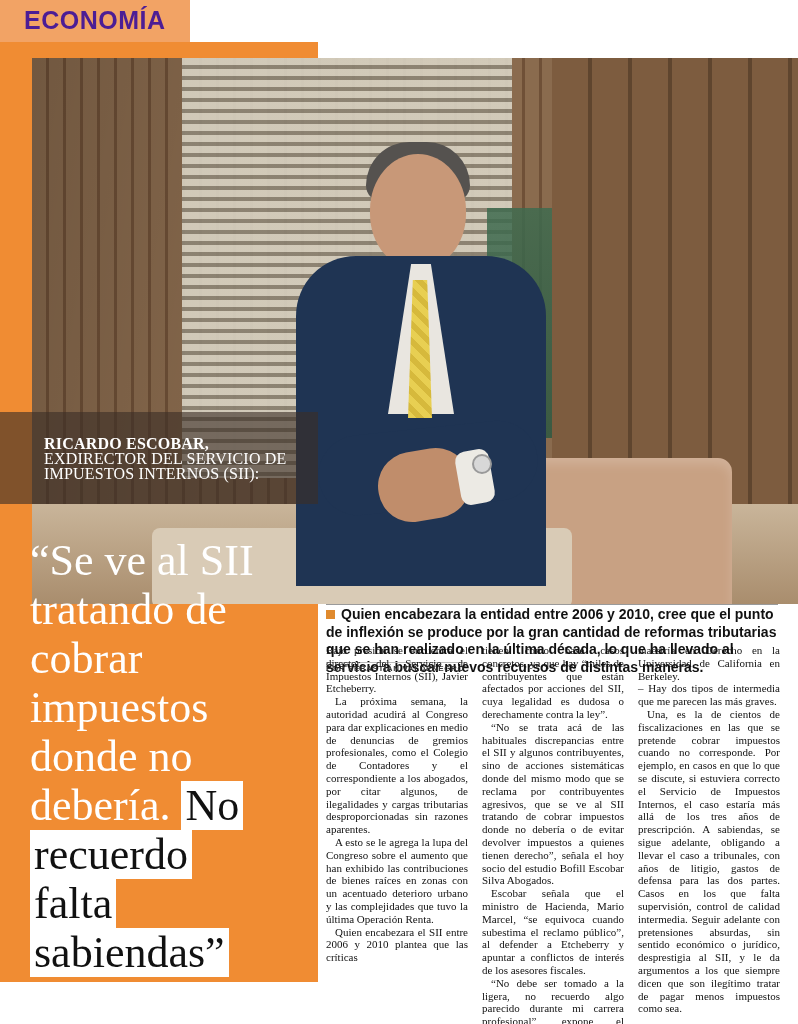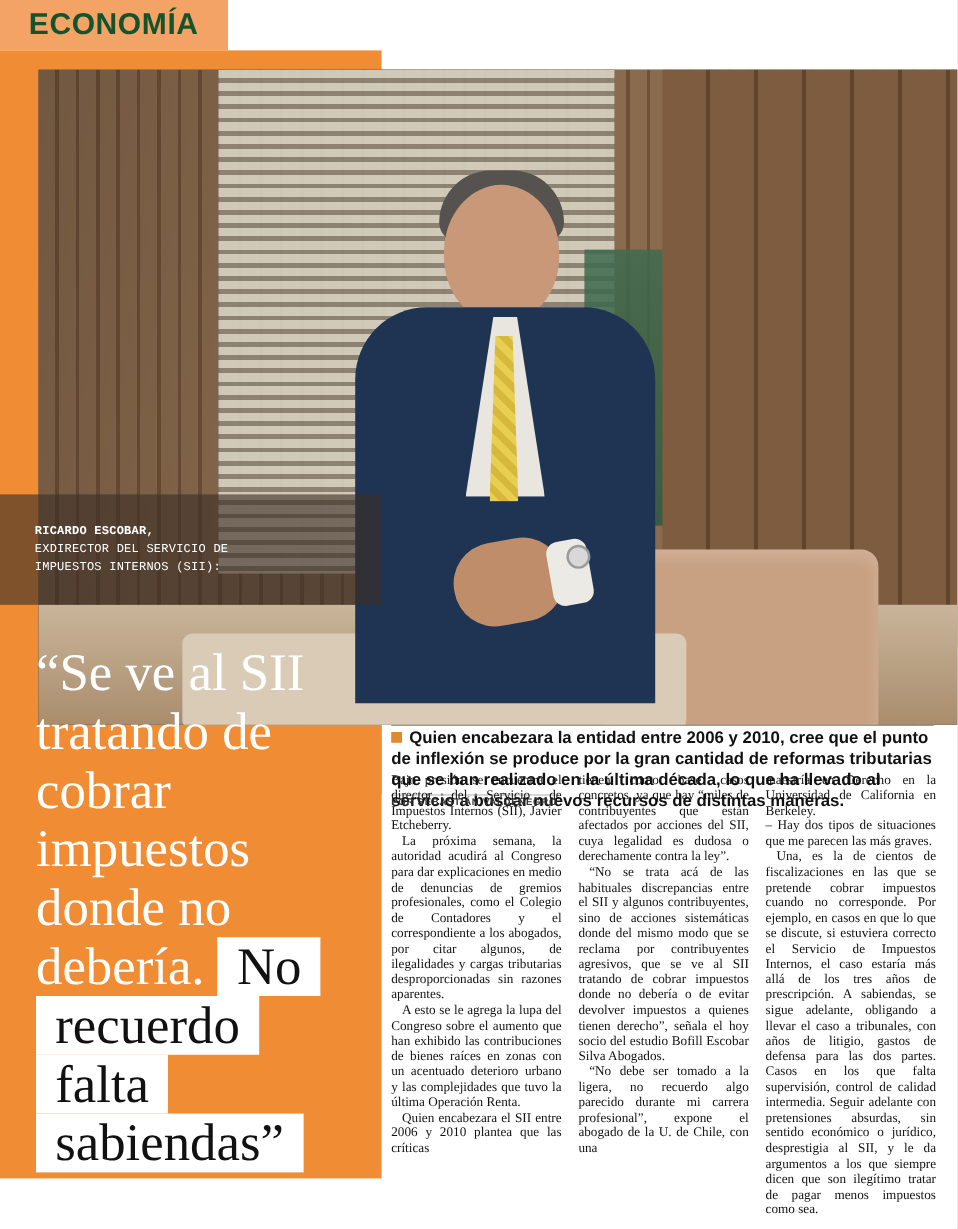--- a/index.html
+++ b/index.html
@@ -23,21 +23,21 @@
     width: 190px; height: 42px;
     background: #f2a365;
   }
   .section-head .label {
     position: absolute;
     left: 24px; top: 6px;
     font-family: "Liberation Sans", sans-serif;
     font-weight: bold;
     font-size: 25px;
     letter-spacing: 0.5px;
-    color: #14532d;
+    color: #4c1d95;
   }
 
   
   .orange-panel {
     position: absolute;
     left: 0; top: 42px;
     width: 318px; height: 620px;
     background: #f08c33;
   }
   .orange-panel-lower {
@@ -160,45 +160,45 @@
 
   
   .caption-block {
     position: absolute;
     left: 0; top: 412px;
     width: 318px; height: 92px;
     background: rgba(60,46,38,0.62);
   }
   .caption-text {
     position: absolute;
-    left: 29px; top: 436px;
+    left: 44px; top: 436px;
     width: 250px;
-    font-family: Liberation Mono, monospace;
-    font-size: 10px;
+    font-family: Liberation Serif, serif;
+    font-size: 16px;
     line-height: 15px;
     color: #ffffff;
     letter-spacing: .2px;
   }
   .caption-text .strong { font-weight: bold; }
 
   
   .pullquote {
     position: absolute;
     left: 30px; top: 536px;
     width: 275px;
     font-family: "Liberation Serif", serif;
     font-size: 44px;
     line-height: 49px;
     color: #ffffff;
     font-weight: normal;
   }
   .pullquote .hl {
     background: #ffffff;
     color: #111111;
-    padding: 0 16px;
+    padding: 0 4px;
     box-decoration-break: clone;
     -webkit-box-decoration-break: clone;
   }
 
   
   .lead-rule {
     position: absolute;
     left: 326px; top: 604px;
     width: 452px; height: 1px;
     background: #9a9a9a;
@@ -316,23 +316,24 @@
   <div class="cols">
     <div class="col">
       <p class="noind">Bajo presión se encuentra el director del Servicio de Impuestos Internos (SII), Javier Etcheberry.</p>
       <p>La próxima semana, la autoridad acudirá al Congreso para dar explicaciones en medio de denuncias de gremios profesionales, como el Colegio de Contadores y el correspondiente a los abogados, por citar algunos, de ilegalidades y cargas tributarias desproporcionadas sin razones aparentes.</p>
       <p>A esto se le agrega la lupa del Congreso sobre el aumento que han exhibido las contribuciones de bienes raíces en zonas con un acentuado deterioro urbano y las complejidades que tuvo la última Operación Renta.</p>
       <p>Quien encabezara el SII entre 2006 y 2010 plantea que las críticas</p>
     </div>
     <div class="col">
       <p class="noind">tienen como base casos concretos, ya que hay “miles de contribuyentes que están afectados por acciones del SII, cuya legalidad es dudosa o derechamente contra la ley”.</p>
       <p>“No se trata acá de las habituales discrepancias entre el SII y algunos contribuyentes, sino de acciones sistemáticas donde del mismo modo que se reclama por contribuyentes agresivos, que se ve al SII tratando de cobrar impuestos donde no debería o de evitar devolver impuestos a quienes tienen derecho”, señala el hoy socio del estudio Bofill Escobar Silva Abogados.</p>
+      <p>Escobar señala que el ministro de Hacienda, Mario Marcel, “se equivoca cuando subestima el reclamo público”, al defender a Etcheberry y apuntar a conflictos de interés de los asesores fiscales.</p>
       <p>“No debe ser tomado a la ligera, no recuerdo algo parecido durante mi carrera profesional”, expone el abogado de la U. de Chile, con una</p>
     </div>
     <div class="col">
       <p class="noind">maestría en Derecho en la Universidad de California en Berkeley.</p>
-      <p class="dash">– Hay dos tipos de situaciones que me parecen las más graves.</p>
+      <p class="dash">– Hay dos tipos de intermedia que me parecen las más graves.</p>
       <p>Una, es la de cientos de fiscalizaciones en las que se pretende cobrar impuestos cuando no corresponde. Por ejemplo, en casos en que lo que se discute, si estuviera correcto el Servicio de Impuestos Internos, el caso estaría más allá de los tres años de prescripción. A sabiendas, se sigue adelante, obligando a llevar el caso a tribunales, con años de litigio, gastos de defensa para las dos partes. Casos en los que falta supervisión, control de calidad intermedia. Seguir adelante con pretensiones absurdas, sin sentido económico o jurídico, desprestigia al SII, y le da argumentos a los que siempre dicen que son ilegítimo tratar de pagar menos impuestos como sea.</p>
 
     </div>
   </div>
 
 </div>
 
 </body></html>

